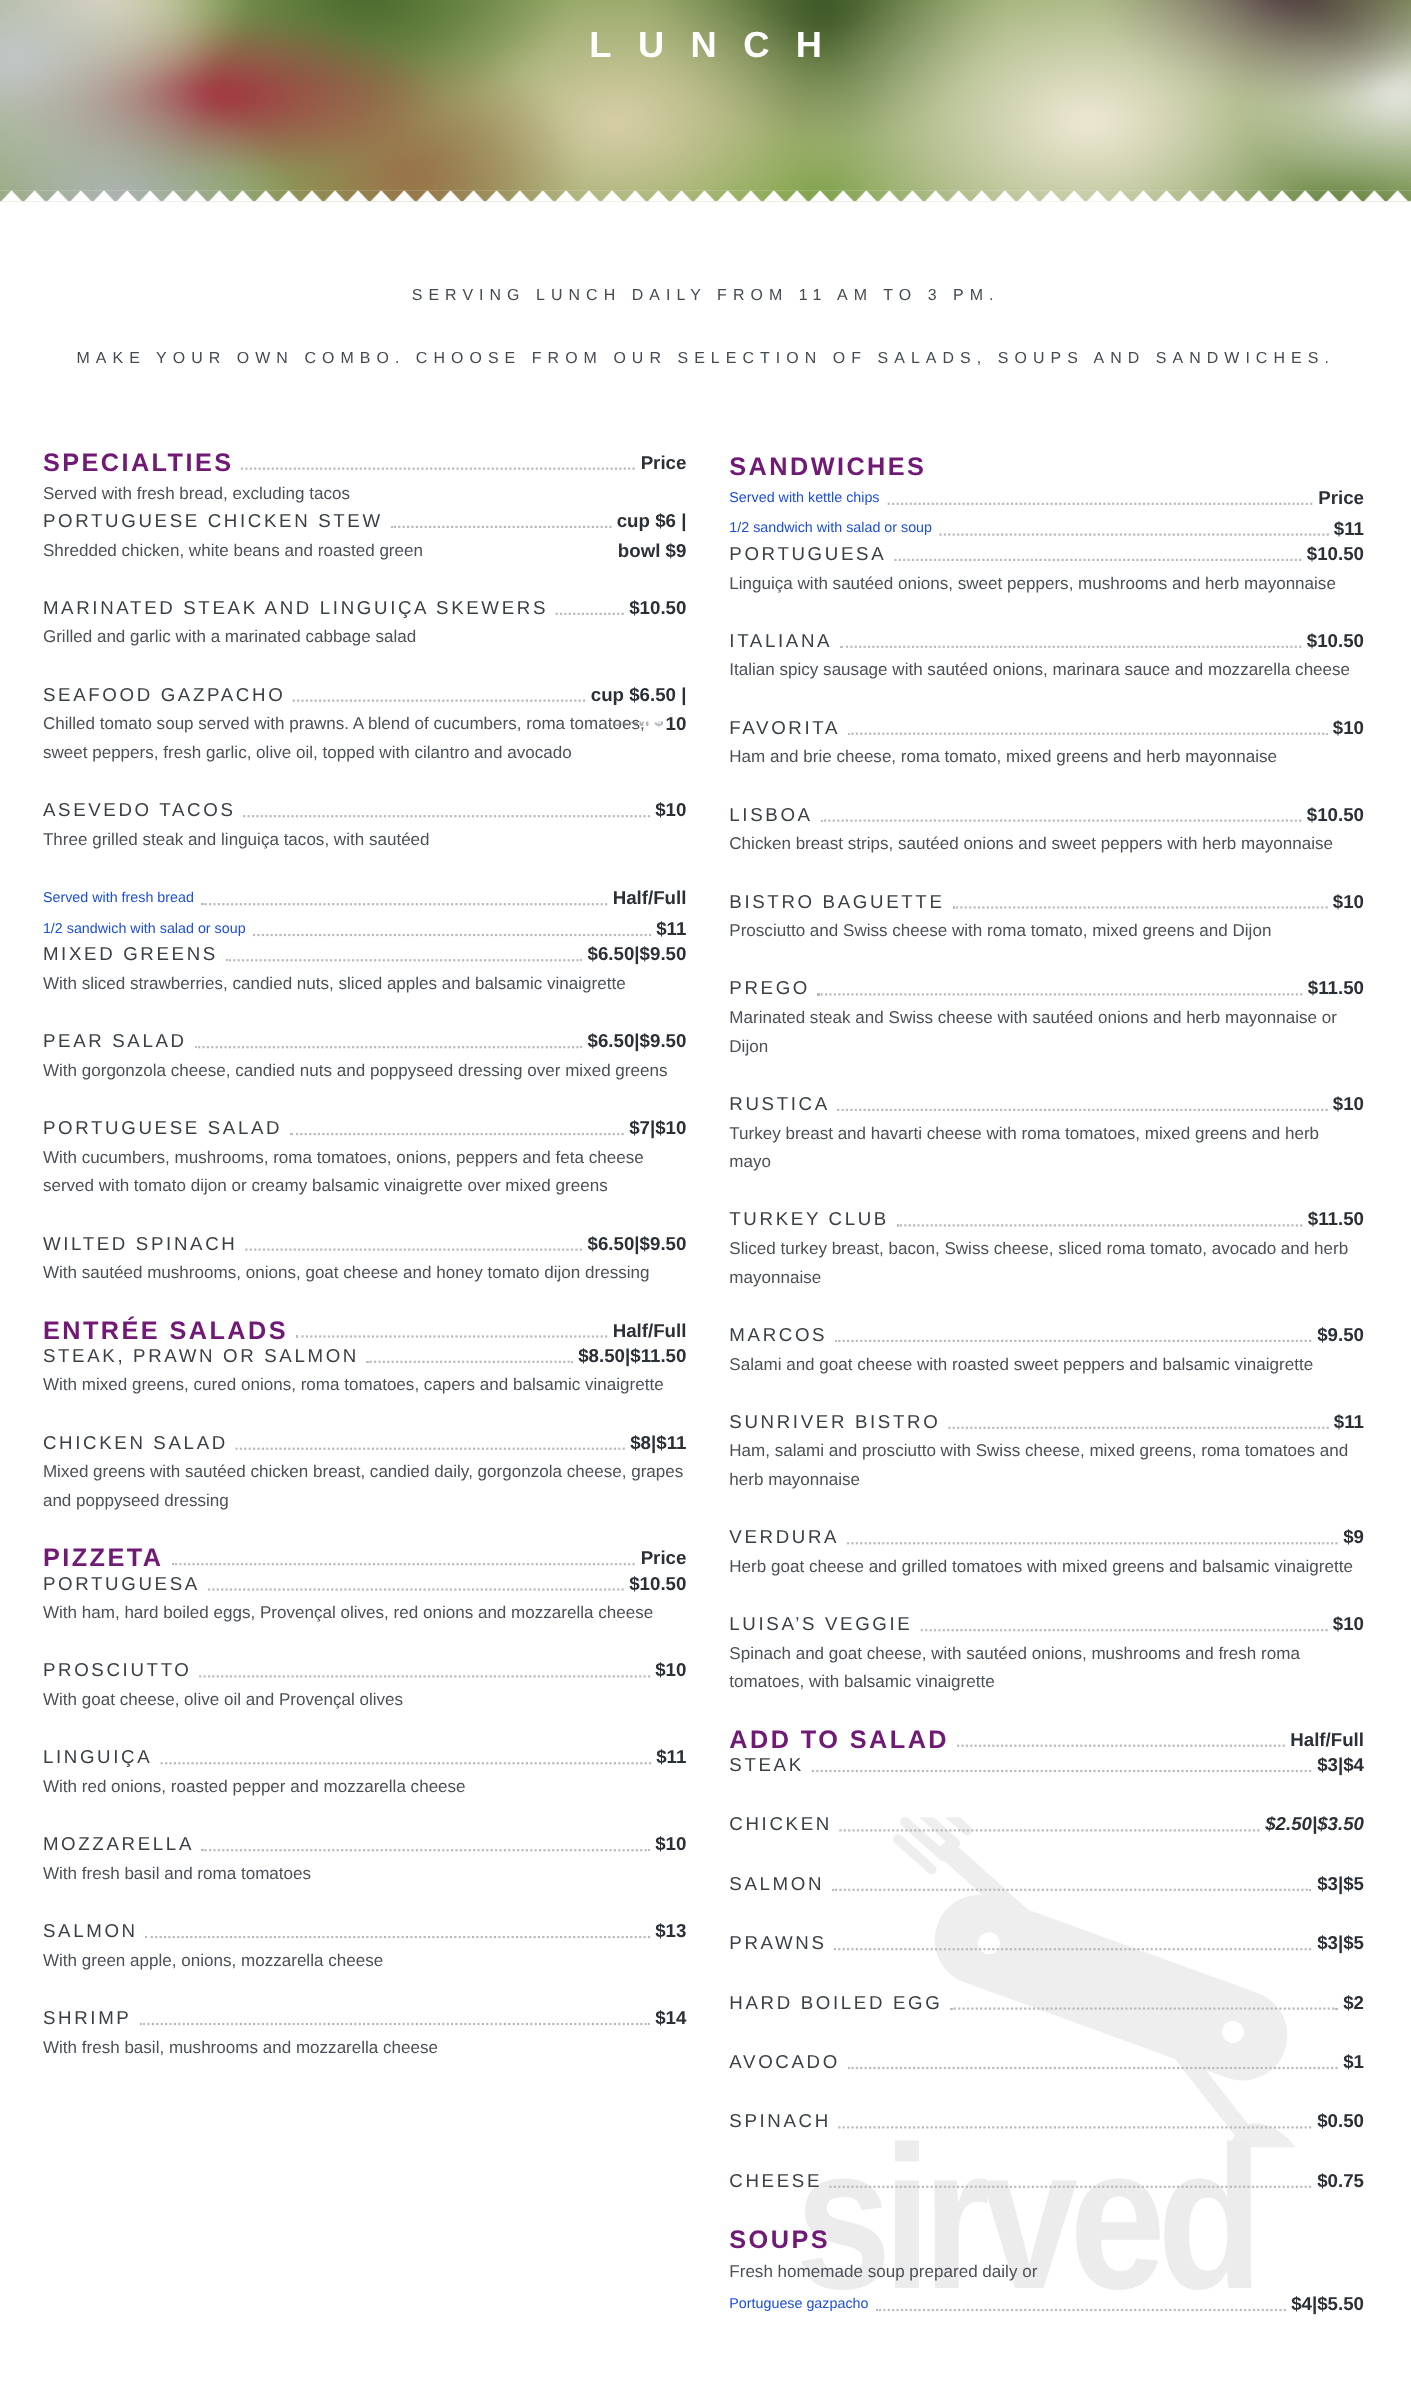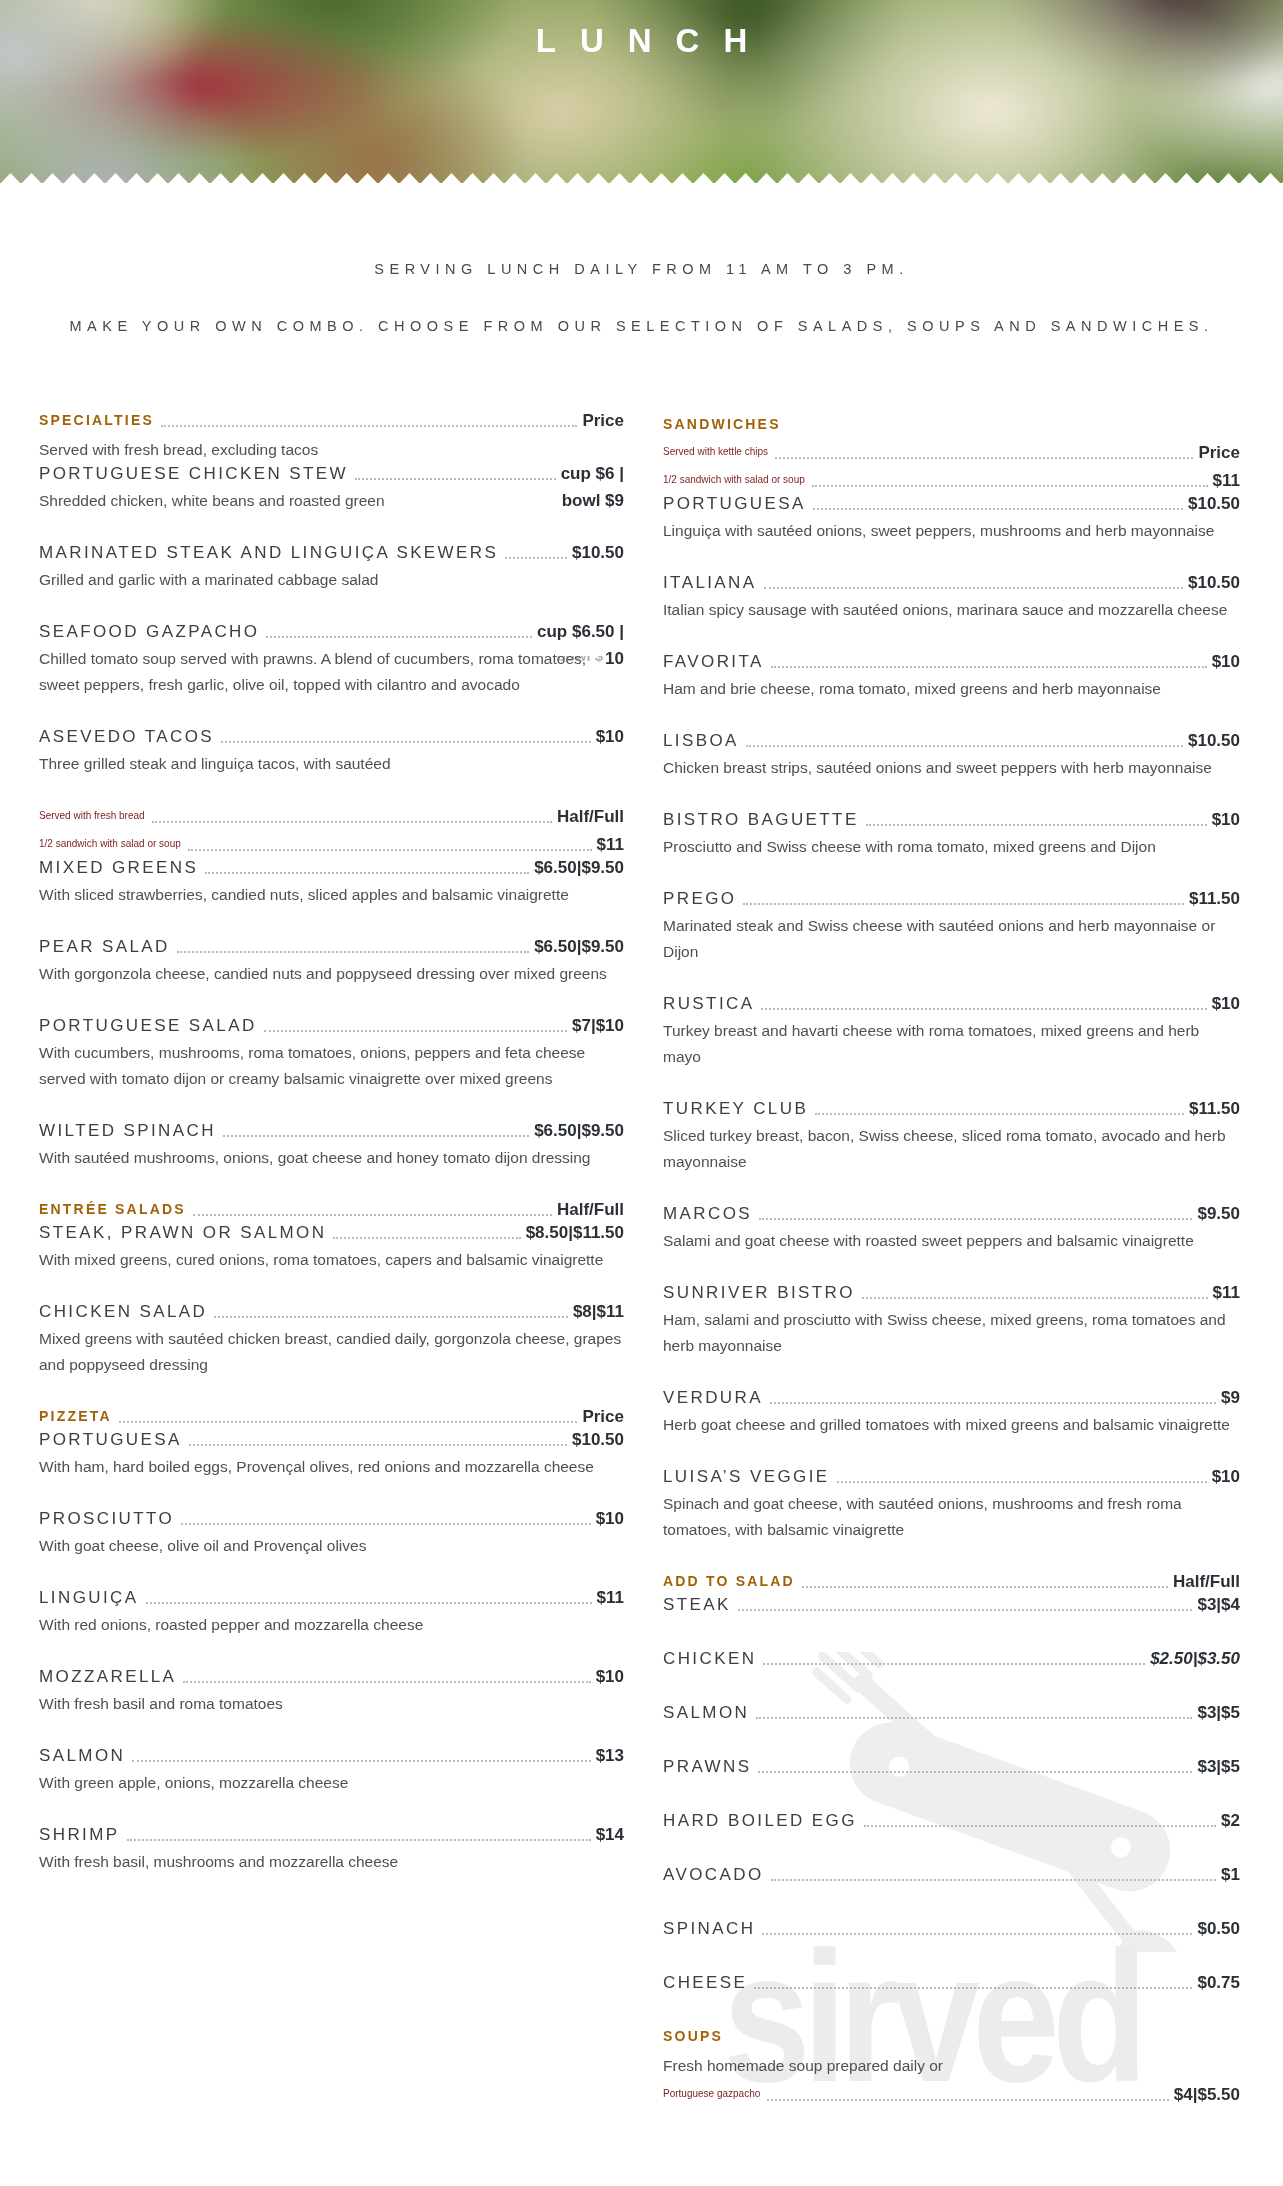--- a/index.html
+++ b/index.html
@@ -38,25 +38,25 @@
   .wm-text{left:723px;top:1925px;font-size:185px;line-height:185px;font-weight:bold;
     color:#ececec;letter-spacing:-9px;transform:scaleX(.85);transform-origin:left top;}
 
   
   .col{position:absolute;top:409px;z-index:2;}
   .col-l{left:39px;width:585px;}
   .col-r{left:663px;width:577px;top:413px;}
 
   .row{display:flex;align-items:flex-end;}
   .lead{flex:1 1 auto;min-width:18px;border-bottom:2px dotted #b7bbbf;margin:0 5px 5px 7px;}
-  .head{font-weight:bold;font-size:14px;letter-spacing:2.2px;color:#a16207;line-height:23px;white-space:nowrap;}
+  .head{font-weight:bold;font-size:23px;letter-spacing:2.2px;color:#701a75;line-height:23px;white-space:nowrap;}
   .nm{font-size:17px;letter-spacing:2.4px;color:#3a4046;line-height:23px;white-space:nowrap;}
   .pr{font-weight:bold;font-size:17px;color:#2b3037;line-height:23px;white-space:nowrap;}
   .pr.it{font-style:italic;}
-  .sub{font-size:10px;color:#7f1d1d;line-height:24px;white-space:nowrap;text-align:right;}
+  .sub{font-size:13px;color:#1d4ed8;line-height:24px;white-space:nowrap;text-align:right;}
   .note{font-size:15.5px;color:#4b5157;line-height:24px;margin:6px 0 0;}
   .subrow{margin-top:4px;}
   .sec-items{}
   .item{margin-bottom:27px;}
   .item.bare{margin-bottom:31px;}
   .dw{position:relative;margin-top:3px;}
   .desc{font-size:15.5px;color:#4b5157;line-height:26px;margin:0;}
   .p2{position:absolute;top:0;right:0;font-weight:bold;font-size:17px;color:#2b3037;line-height:26px;white-space:nowrap;}
   .ghost{display:inline-block;height:8px;overflow:hidden;vertical-align:baseline;margin-right:2px;opacity:.55;}
   .ghost-in{display:block;font-weight:bold;font-size:15px;line-height:15px;margin-top:-8px;color:#70767c;}

